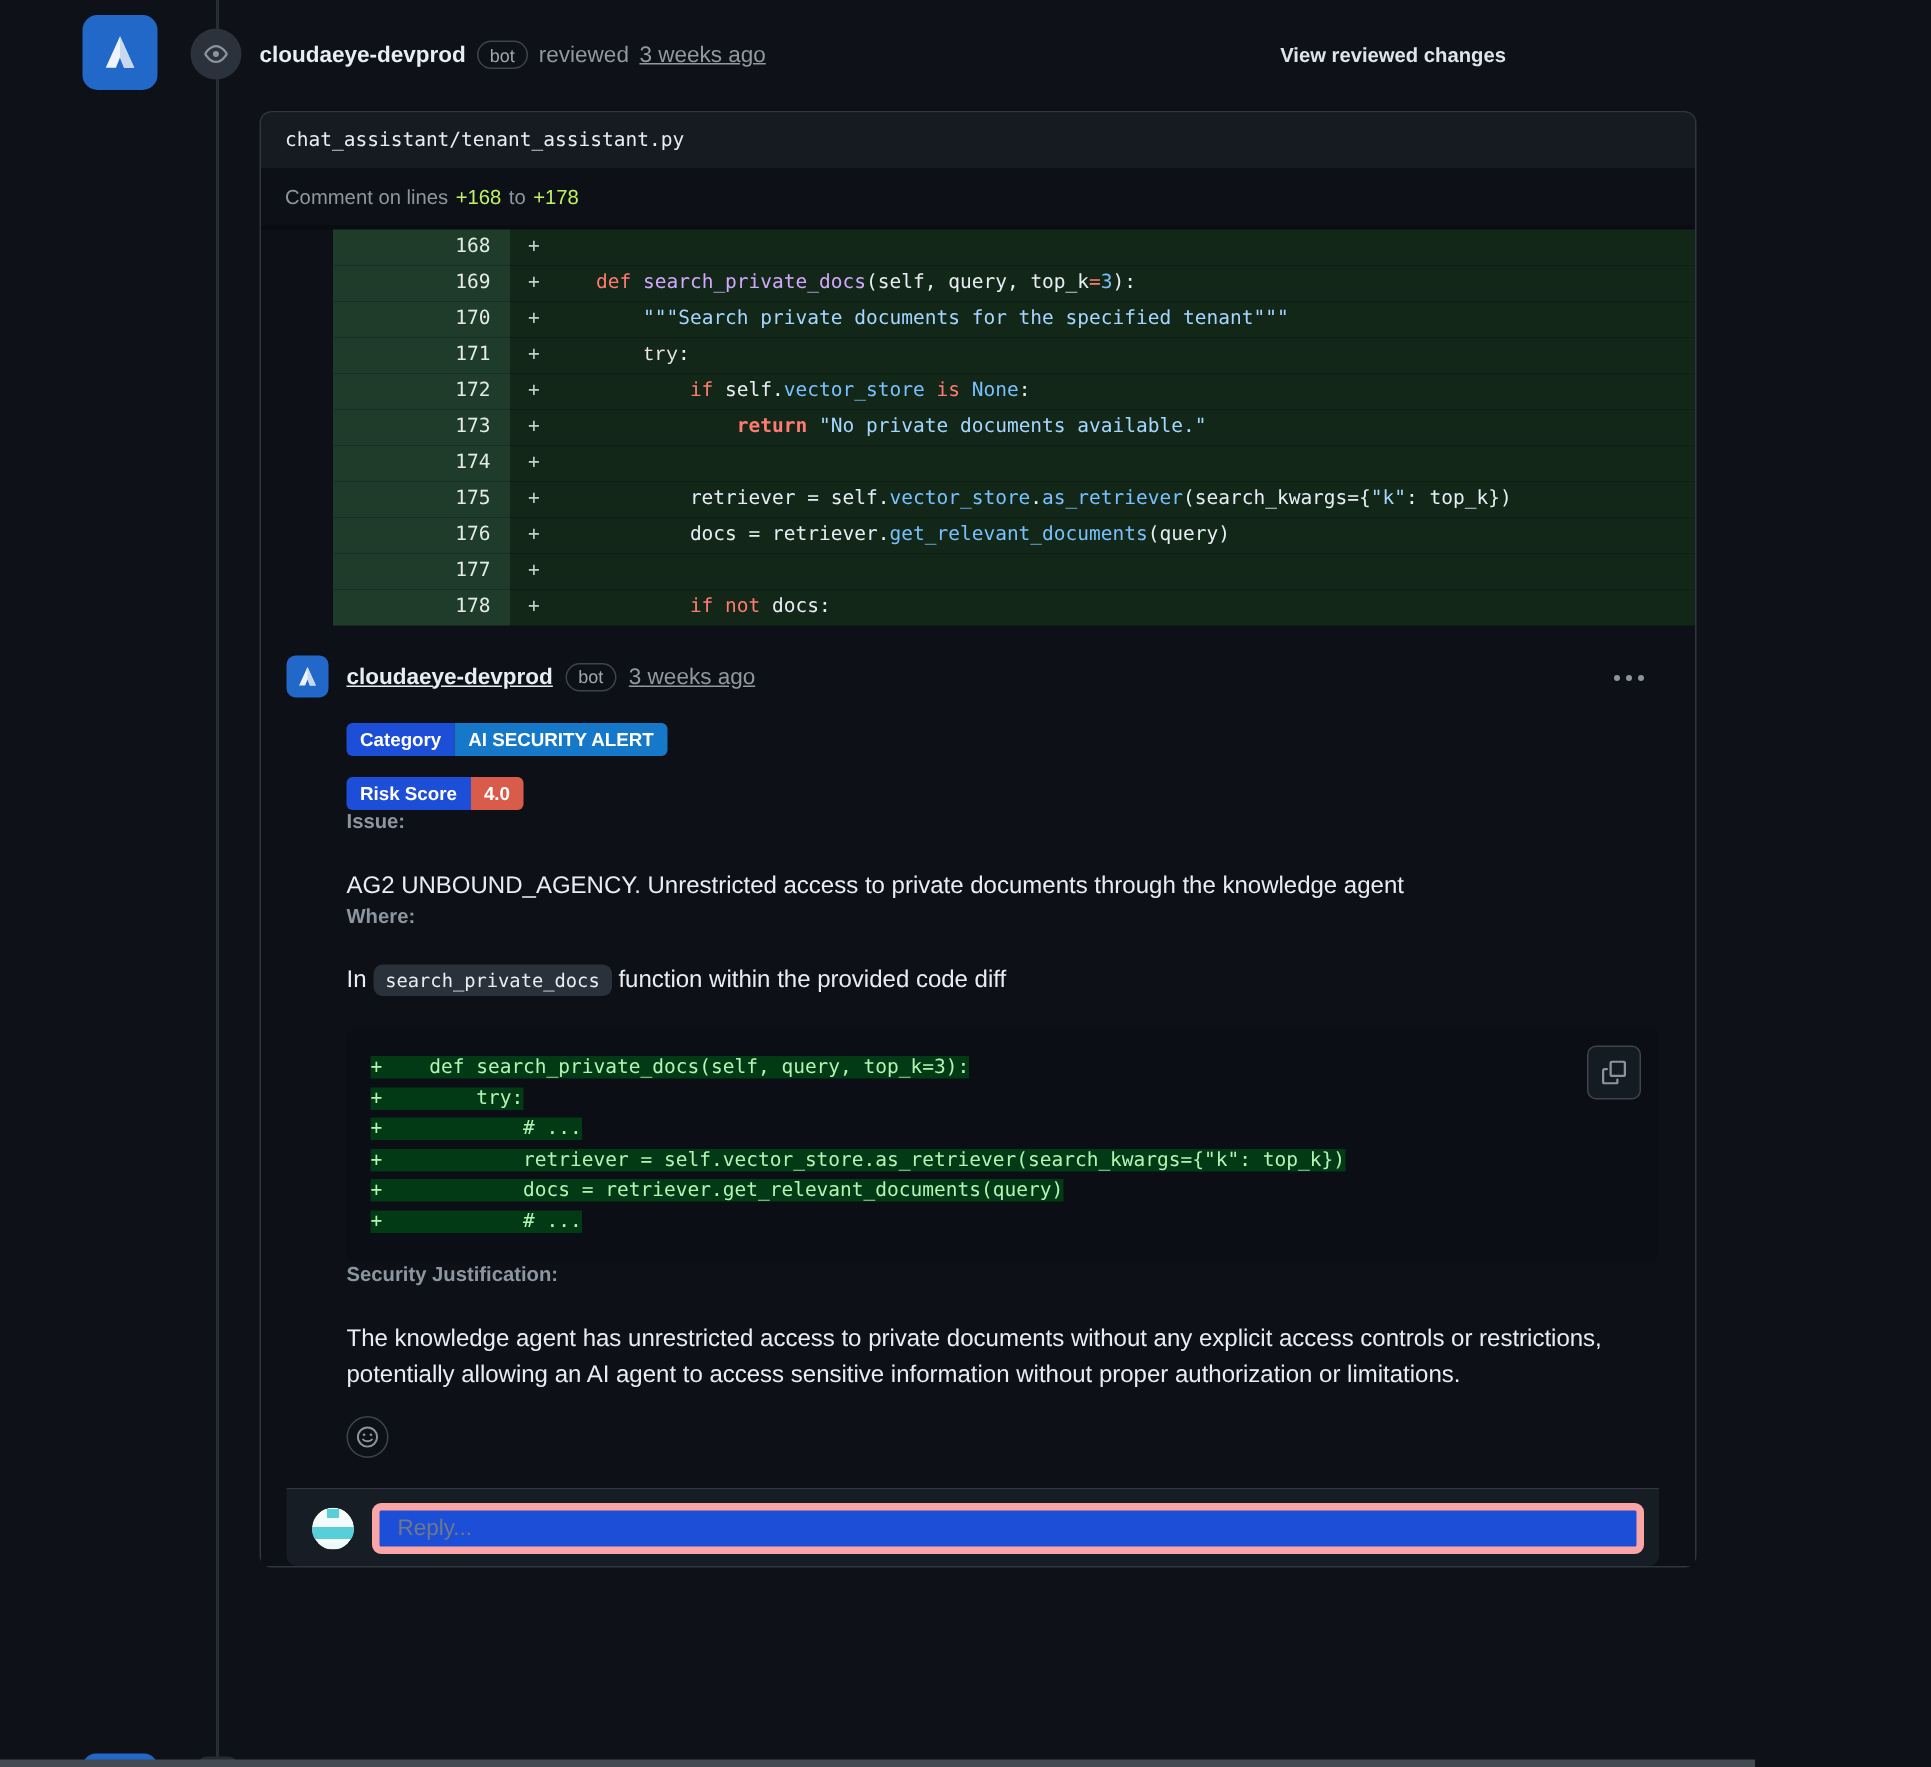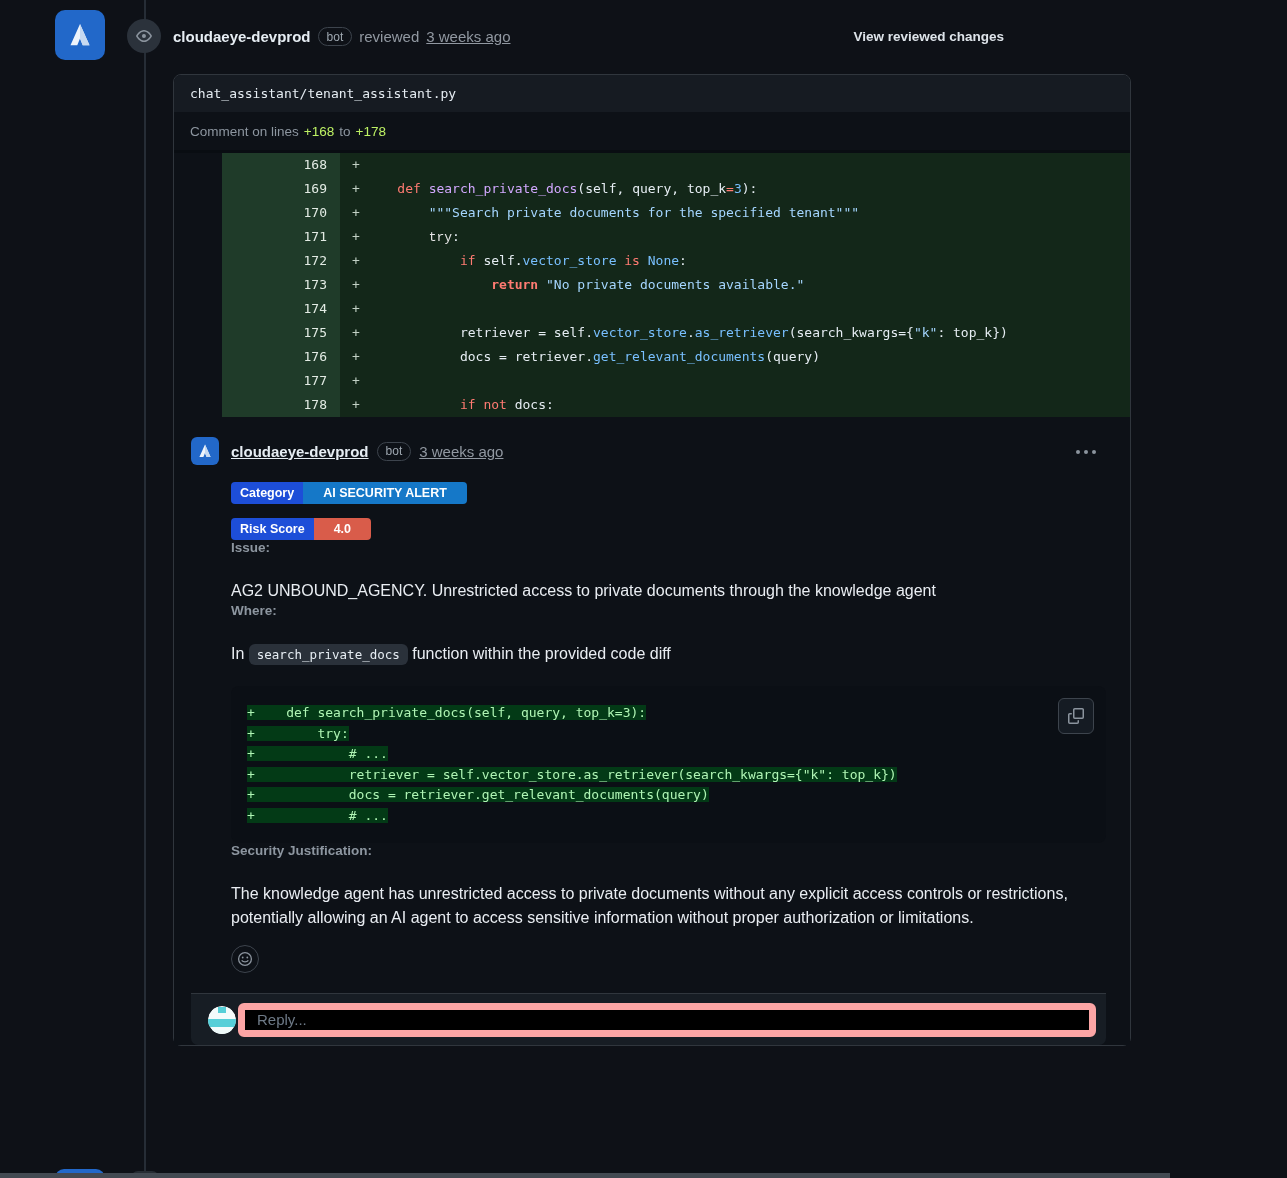--- a/index.html
+++ b/index.html
@@ -52,21 +52,21 @@
   .avatar-sm svg { width:20px; height:20px; }
   .c-head-line { display:flex; align-items:center; gap:8px; margin-left:12px; font-size:15px; color:#9198a1; }
   .c-name { font-weight:700; color:#e6edf3; text-decoration:underline; cursor:pointer; }
   .kebab { position:absolute; right:6px; top:9px; display:flex; gap:4px; cursor:pointer;
     background:none; border:none; padding:4px; }
   .kebab i { width:4px; height:4px; border-radius:50%; background:#8b949e; display:block; }
   .c-content { margin-left:40px; }
   .badge-row { display:flex; margin-top:14px; font-size:12.5px; font-weight:700; color:#ffffff; }
   .badge-row.first { margin-top:17px; }
   .badge-key { background:#1d4ed8; padding:4px 9px; border-radius:4px 0 0 4px; }
-  .badge-val { padding:4px 20px; border-radius:0 4px 4px 0;text-align:right; }
+  .badge-val { padding:4px 9px; border-radius:0 4px 4px 0;text-align:right; }
   .badge-val.blue { background:#1578c8; }
   .badge-val.red  { background:#d95c4a; }
   .f-label { font-size:13.5px; font-weight:600; color:#8d96a0; }
   .f-text { margin-top:24px; font-size:16px; color:#e9edf2; line-height:23.5px; max-width:900px; }
   .inline-code { font-family:"DejaVu Sans Mono", monospace; font-size:12.5px; background:#2a313a;
     border-radius:6px; padding:3px 8px; color:#e6edf3; }
   .code-block { position:relative; margin-top:20px; background:#0b0f15; border-radius:8px;
     padding:17px 16px; font-family:"DejaVu Sans Mono", monospace; font-size:13px; line-height:20.5px; }
   .code-block .ln { white-space:pre; }
   .code-block .add { background:#033a16; color:#aff5b4; }
@@ -75,21 +75,21 @@
     cursor:pointer; }
   .copy-btn svg { width:16px; height:16px; fill:#8b949e; }
   .smiley-btn { margin-top:16px; width:28px; height:28px; border-radius:50%; border:1px solid #3d444d;
     background:transparent; display:flex; align-items:center; justify-content:center; cursor:pointer; }
   .smiley-btn svg { width:16px; height:16px; stroke:#8b949e; fill:none; }
 
   
   .reply-footer { margin-top:20px; display:flex; align-items:center; background:#171d24;
     border-top:1px solid #30363d; border-radius:0 0 7px 7px; padding:9px 10px 9px 17px; height:52px; }
   .reply-avatar { width:28px; height:28px; border-radius:50%; flex:0 0 28px; overflow:hidden; }
-  .reply-input { flex:1; margin-left:2px; height:34px; background:#000000; border:7px solid #fca5a5;
+  .reply-input { flex:1; margin-left:12px; height:34px; background:#1d4ed8; border:5px solid #fca5a5;
     border-radius:6px; color:#e6edf3; padding:0 12px; font-size:15px; font-family:inherit; }
   .reply-input::placeholder { color:#6e7a87; }
 
   
   .bottom-avatar { position:absolute; left:55px; bottom:0; width:50px; height:9px;
     border-radius:10px 10px 0 0; background:#2268c9; z-index:2; }
   .bottom-circle { position:absolute; left:131px; bottom:0; width:28px; height:7px;
     border-radius:14px 14px 0 0; background:#262c33; z-index:2; }
   .bottom-strip { position:absolute; left:0; right:0; bottom:0; height:5px; background:#434a52; z-index:3; }
 </style>

